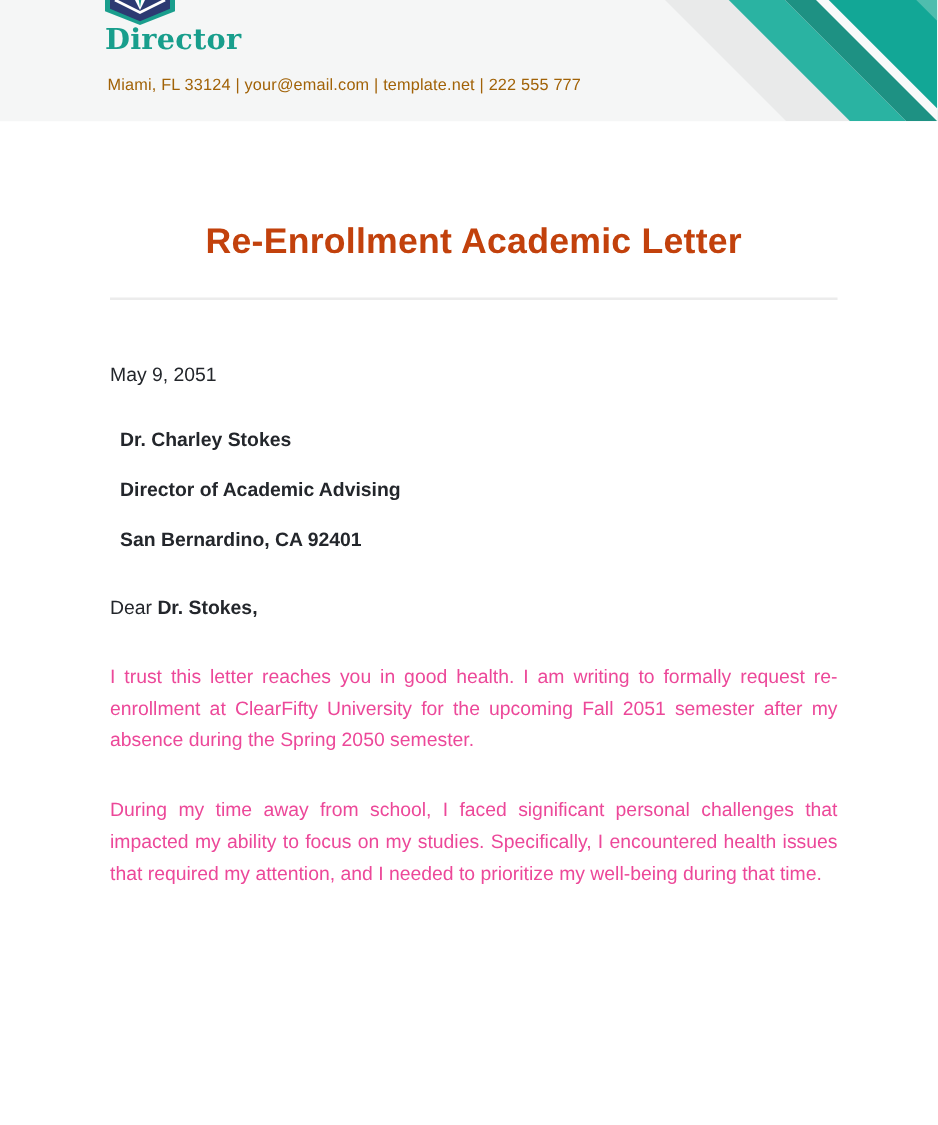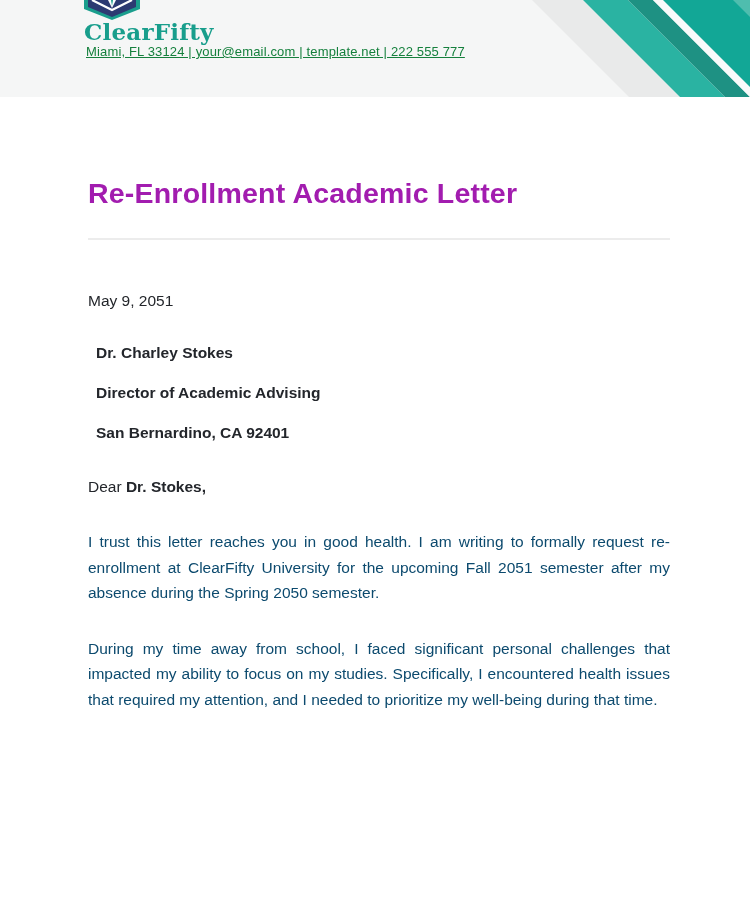--- a/index.html
+++ b/index.html
@@ -11,37 +11,37 @@
     position:relative; height:97px; background:#f5f6f6; overflow:hidden;
   }
   .stripes { position:absolute; top:0; right:0; width:230px; height:97px; }
   .logo-icon { position:absolute; left:84px; top:0; width:56px; height:20px; }
   .brand {
     position:absolute; left:84px; top:18px;
     font-family:"DejaVu Serif", serif; font-weight:bold; font-size:23px;
     color:#189e8c; letter-spacing:0.2px;
   }
   .contact {
-    position:absolute; left:86px; top:44px;
-    font-size:13px; color:#15803d; letter-spacing:0.15px;text-decoration:underline;
+    position:absolute; left:86px; top:60px;
+    font-size:13px; color:#a16207; letter-spacing:0.15px;
   }
   .content { padding:0 80px 0 88px; color:#23262b; }
   .title {
-    padding-top:80px; text-align:left;
-    font-size:28.5px; font-weight:bold; color:#a21caf; letter-spacing:0.2px;
+    padding-top:80px; text-align:center;
+    font-size:28.5px; font-weight:bold; color:#c2410c; letter-spacing:0.2px;
     line-height:33px;
   }
   .divider { height:2px; background:#ececec; margin-top:28px; }
   .date { margin:52px 0 0; font-size:15.5px; font-weight:normal; }
   .recipient { margin-top:27px; }
   .recipient p { margin:8px; font-size:15.5px; font-weight:bold; line-height:32px; }
   .salutation { margin:25px 0 1px; font-size:15.5px; line-height:25px; }
   .paragraph {
     margin:30px 0 0; font-size:15.5px; line-height:25.5px;
-    text-align:justify; color:#0c4a6e;
+    text-align:justify; color:#ec4899;
   }
 </style>
 </head>
 <body>
 
 <div class="page">
 
   <div class="header">
 
     <svg class="stripes" viewBox="0 0 230 97" preserveAspectRatio="none">
@@ -54,21 +54,21 @@
     </svg>
 
     <svg class="logo-icon" viewBox="0 0 56 20" preserveAspectRatio="none">
       <polygon points="0,0 56,0 56,9 28,20 0,9" fill="#1a9e8d"></polygon>
       <polygon points="4,0 52,0 52,7 28,17 4,7" fill="#2c3a72"></polygon>
       <polyline points="8,0 28,10 48,0" fill="none" stroke="#ffffff" stroke-width="2.2"></polyline>
       <polygon points="24,0 32,0 28,8" fill="#ffffff"></polygon>
       <polygon points="27,0 29,0 28,6" fill="#1a9e8d"></polygon>
     </svg>
 
-    <div class="brand">ClearFifty</div>
+    <div class="brand">Director</div>
     <div class="contact">Miami, FL 33124 | your@email.com | template.net | 222 555 777</div>
   </div>
 
   <div class="content">
 
     <div class="title">Re-Enrollment Academic Letter</div>
 
     <div class="divider"></div>
 
     <p class="date">May 9, 2051</p>

